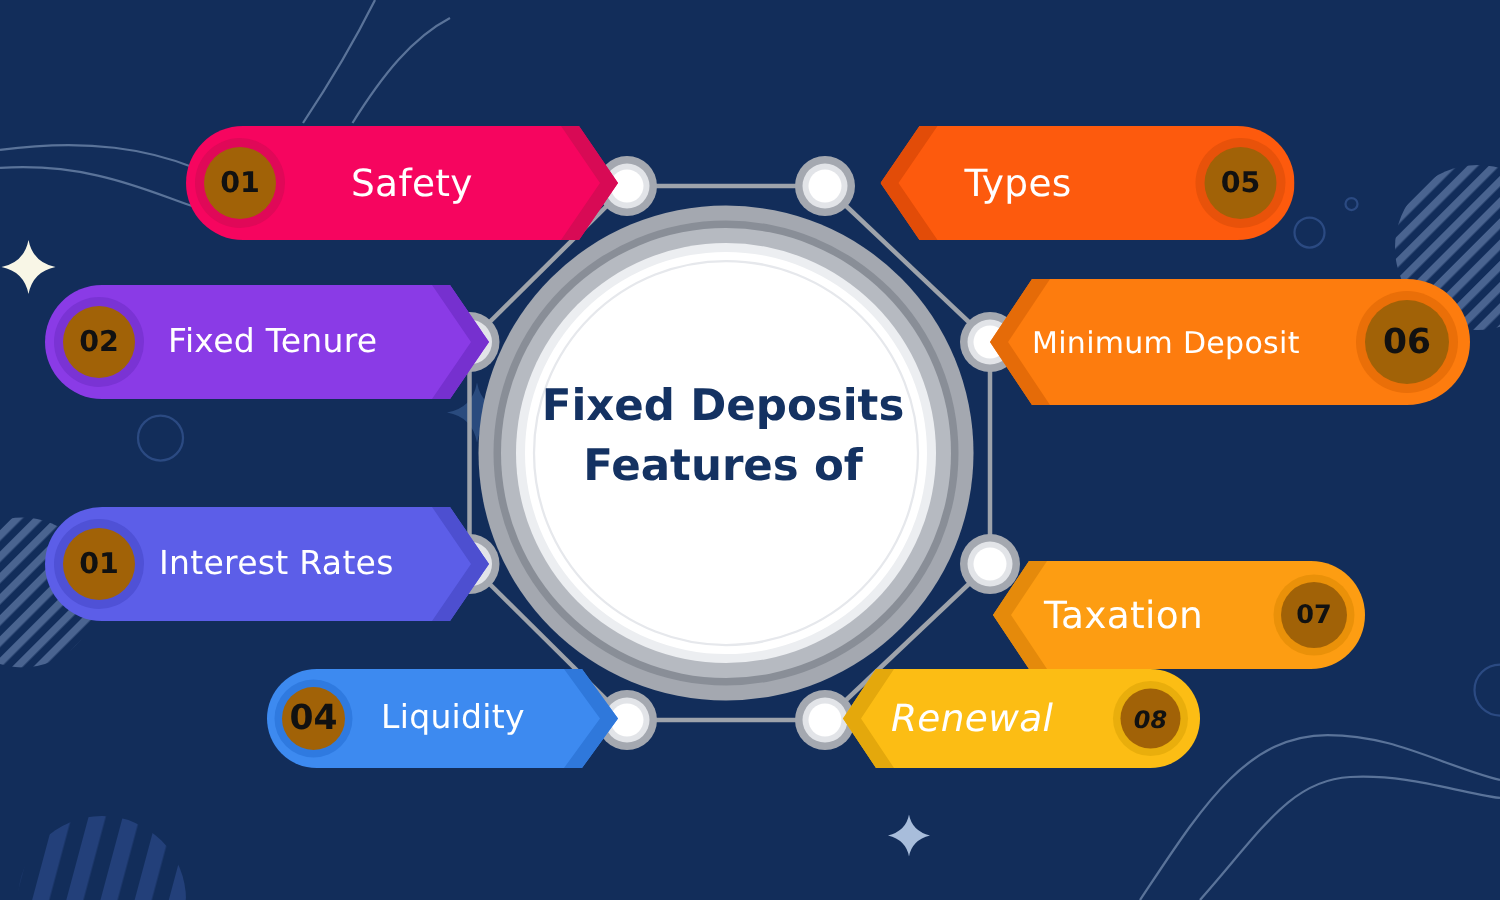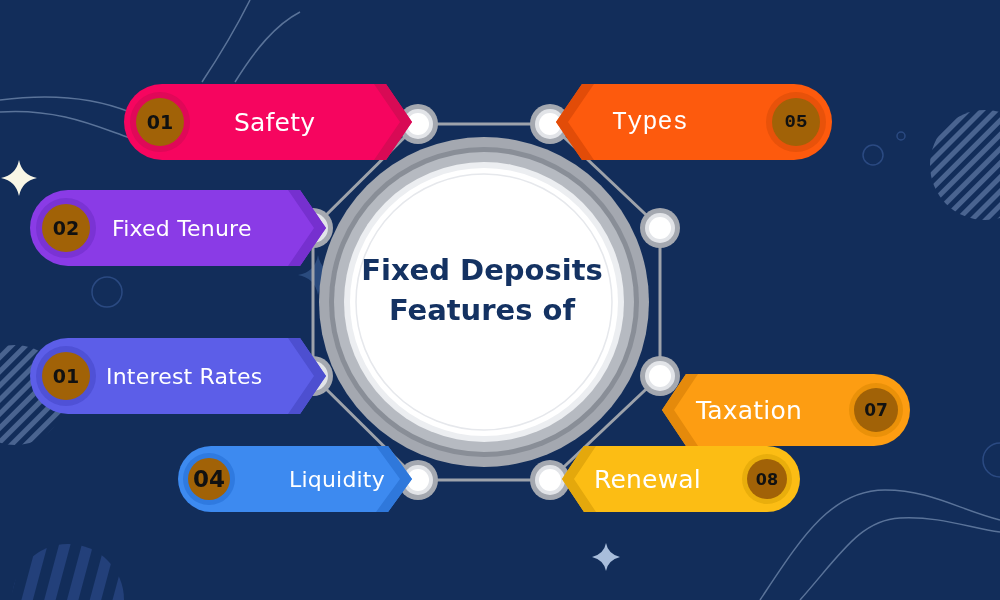--- a/index.html
+++ b/index.html
@@ -167,45 +167,54 @@
     <div class="label" style="left:76px; font-size:22px;">Interest Rates</div>
   </div>
 
   <div class="pill" style="left:178px; top:446px; width:234px; height:66px;">
     <svg class="shape" width="234" height="66">
       <path d="M33,0 H210 L234,33 L210,66 H33 A33,33 0 0 1 33,0 Z" fill="#3d8af0"></path>
       <path d="M198,0 H210 L234,33 L210,66 H198 L222,33 Z" fill="#2f78db"></path>
       <circle cx="31" cy="33" r="26" fill="#2f7ae0"></circle>
     </svg>
     <div class="num" style="left:10px; width:42px; height:42px; font-size:23px;">04</div>
-    <div class="label" style="left:76px; font-size:22px;margin-left:35px;">Liquidity</div>
-  </div>
-
-  <div class="pill" style="left:556px; top:84px; width:276px;font-family:Liberation Mono, monospace;">
+    <div class="label" style="left:76px; font-size:22px;">Liquidity</div>
+  </div>
+
+  <div class="pill" style="left:587px; top:84px; width:276px;">
     <svg class="shape" width="276" height="76">
       <path d="M238,0 H26 L0,38 L26,76 H238 A38,38 0 0 0 238,0 Z" fill="#fd5a0d"></path>
       <path d="M38,0 H26 L0,38 L26,76 H38 L12,38 Z" fill="#e24c08"></path>
       <circle cx="240" cy="38" r="30" fill="#e8520a"></circle>
     </svg>
     <div class="label" style="left:56px;">Types</div>
     <div class="num" style="left:216px;">05</div>
   </div>
 
+  <div class="pill" style="left:660px; top:186px; width:320px; height:84px;">
+    <svg class="shape" width="320" height="84">
+      <path d="M278,0 H28 L0,42 L28,84 H278 A42,42 0 0 0 278,0 Z" fill="#fd7c0e"></path>
+      <path d="M40,0 H28 L0,42 L28,84 H40 L12,42 Z" fill="#e56b08"></path>
+      <circle cx="278" cy="42" r="34" fill="#ea6f08"></circle>
+    </svg>
+    <div class="label" style="left:28px; font-size:20px;">Minimum Deposit</div>
+    <div class="num" style="left:250px; width:56px; height:56px; font-size:23px;">06</div>
+  </div>
 
   <div class="pill" style="left:662px; top:338px; width:248px; height:72px;margin-top:36px;">
     <svg class="shape" width="248" height="72">
       <path d="M212,0 H24 L0,36 L24,72 H212 A36,36 0 0 0 212,0 Z" fill="#fd9d12"></path>
       <path d="M36,0 H24 L0,36 L24,72 H36 L12,36 Z" fill="#e58a0b"></path>
       <circle cx="214" cy="36" r="27" fill="#ea9109"></circle>
     </svg>
     <div class="label" style="left:34px;">Taxation</div>
     <div class="num" style="left:192px; width:44px; height:44px; font-size:17px;">07</div>
   </div>
 
-  <div class="pill" style="left:562px; top:446px; width:238px; height:66px;">
+  <div class="pill" style="left:562px; top:446px; width:238px; height:66px;font-style:italic;">
     <svg class="shape" width="238" height="66">
       <path d="M205,0 H22 L0,33 L22,66 H205 A33,33 0 0 0 205,0 Z" fill="#fcbd14"></path>
       <path d="M34,0 H22 L0,33 L22,66 H34 L12,33 Z" fill="#e4a80c"></path>
       <circle cx="205" cy="33" r="25" fill="#e9ae0c"></circle>
     </svg>
     <div class="label" style="left:32px;">Renewal</div>
     <div class="num" style="left:185px; width:40px; height:40px; font-size:16px;">08</div>
   </div>
 
 </div>

